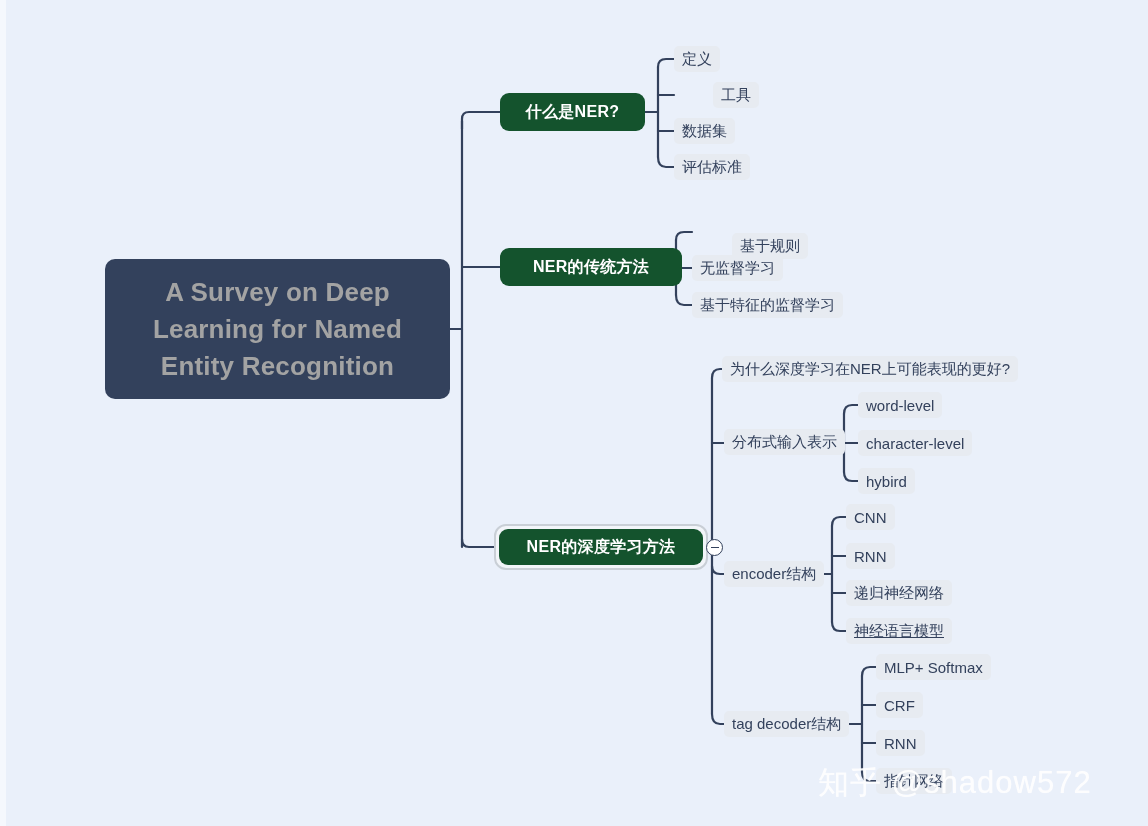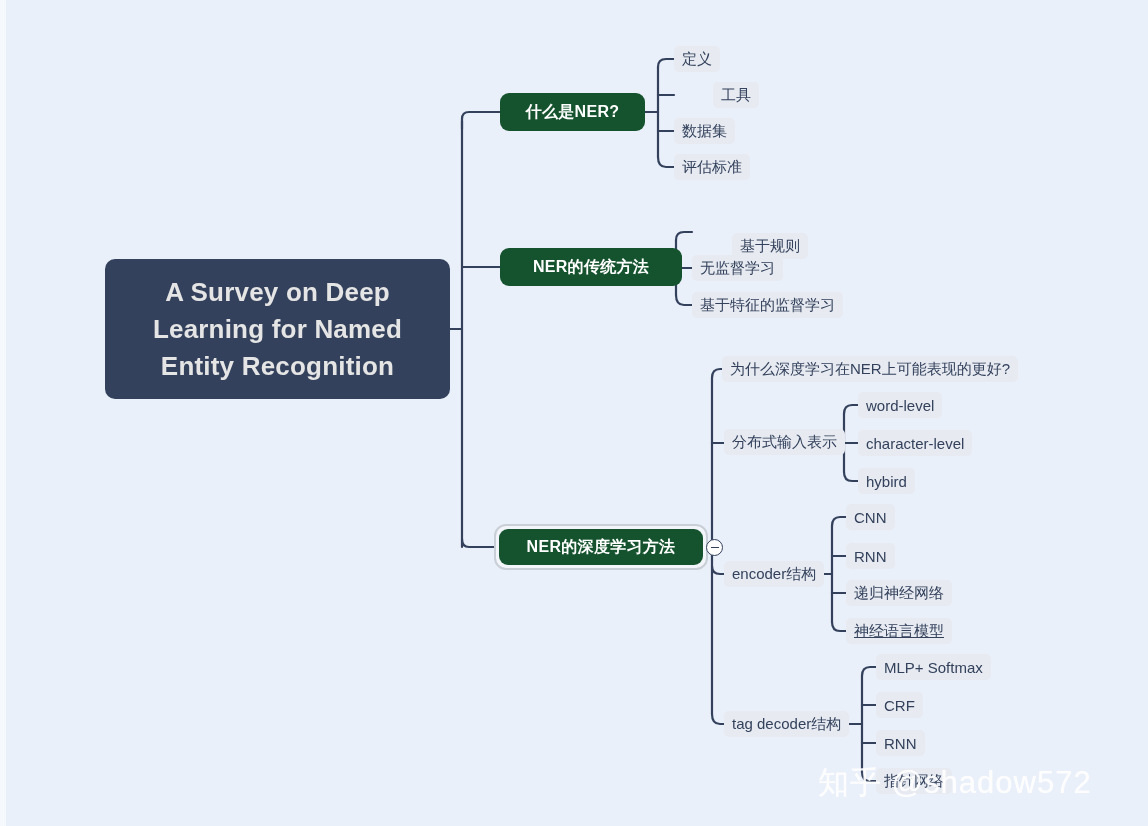--- a/index.html
+++ b/index.html
@@ -34,21 +34,21 @@
     box-sizing: border-box;
     display: flex;
     align-items: center;
     justify-content: center;
     white-space: nowrap;
   }
 
   
   .node-root {
     background: #33415c;
-    color: #e5e5e5;
+    color: #a3a3a3;
     border-radius: 10px;
     font-weight: bold;
     font-size: 26px;
     line-height: 37px;
     text-align: center;
     letter-spacing: 0.2px;
     padding: 10px 22px;
     flex-direction: column;
   }
   .node-root .line { display: block; }

